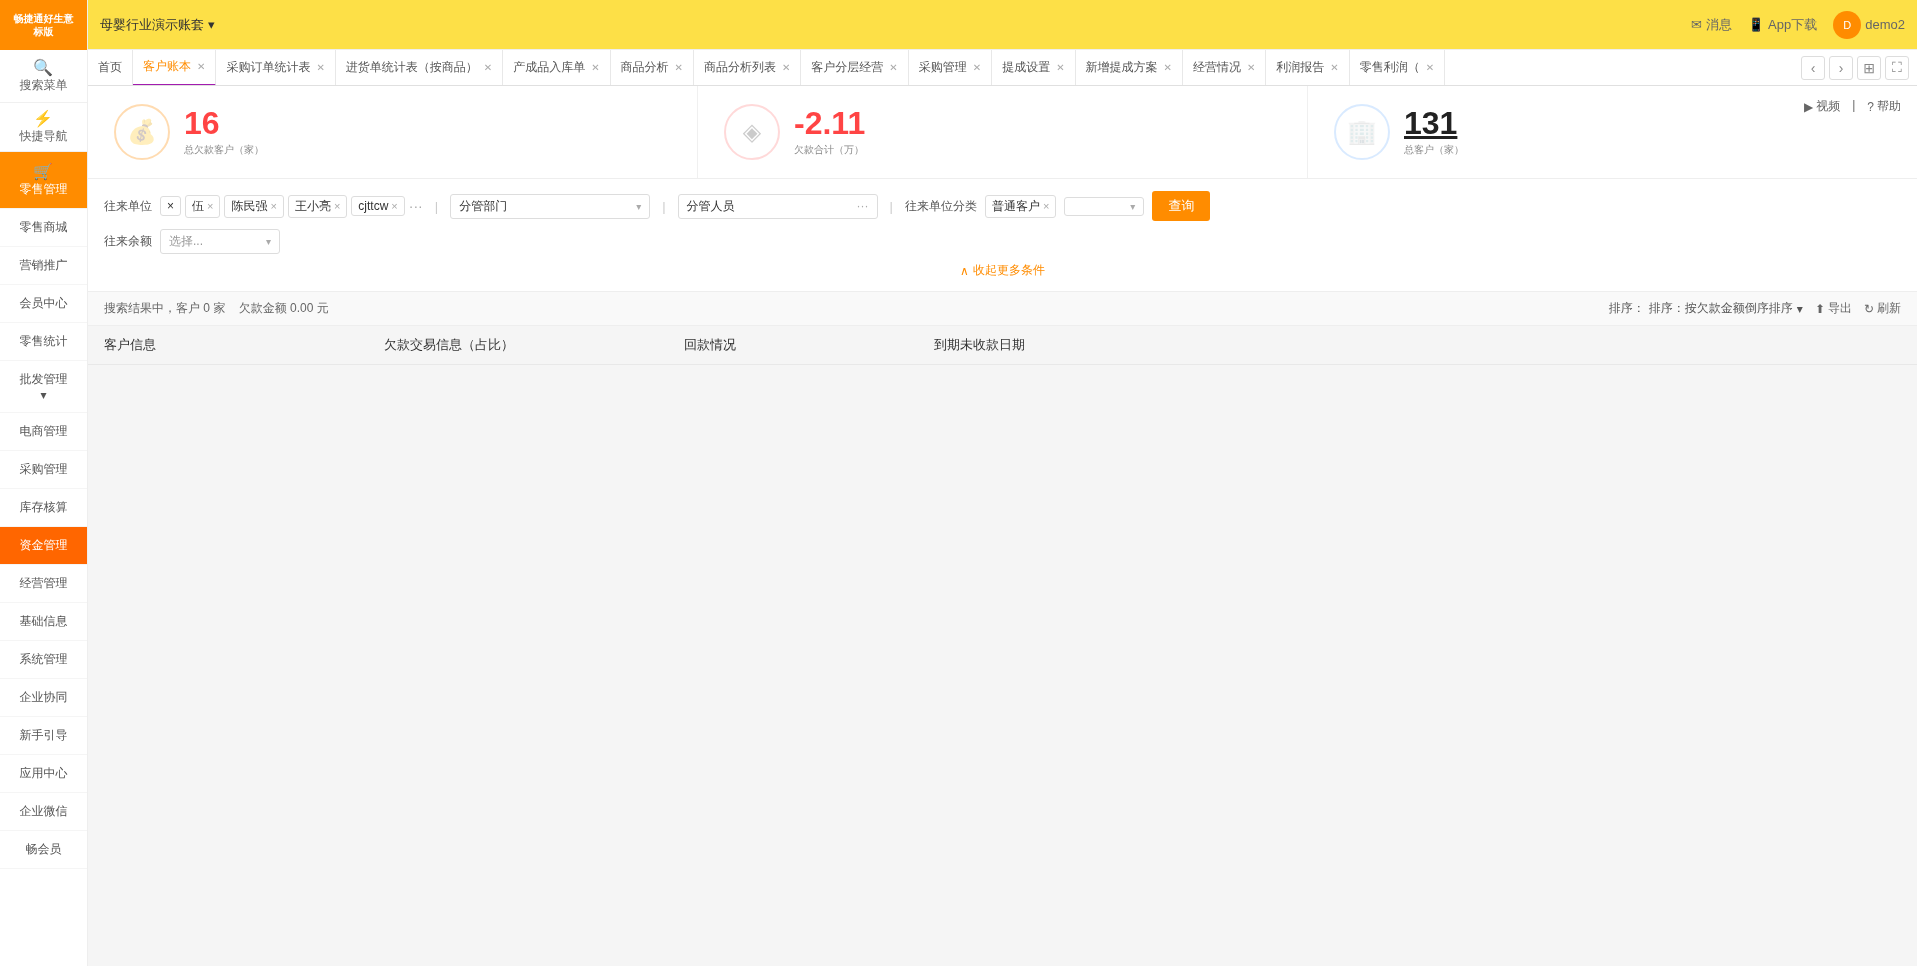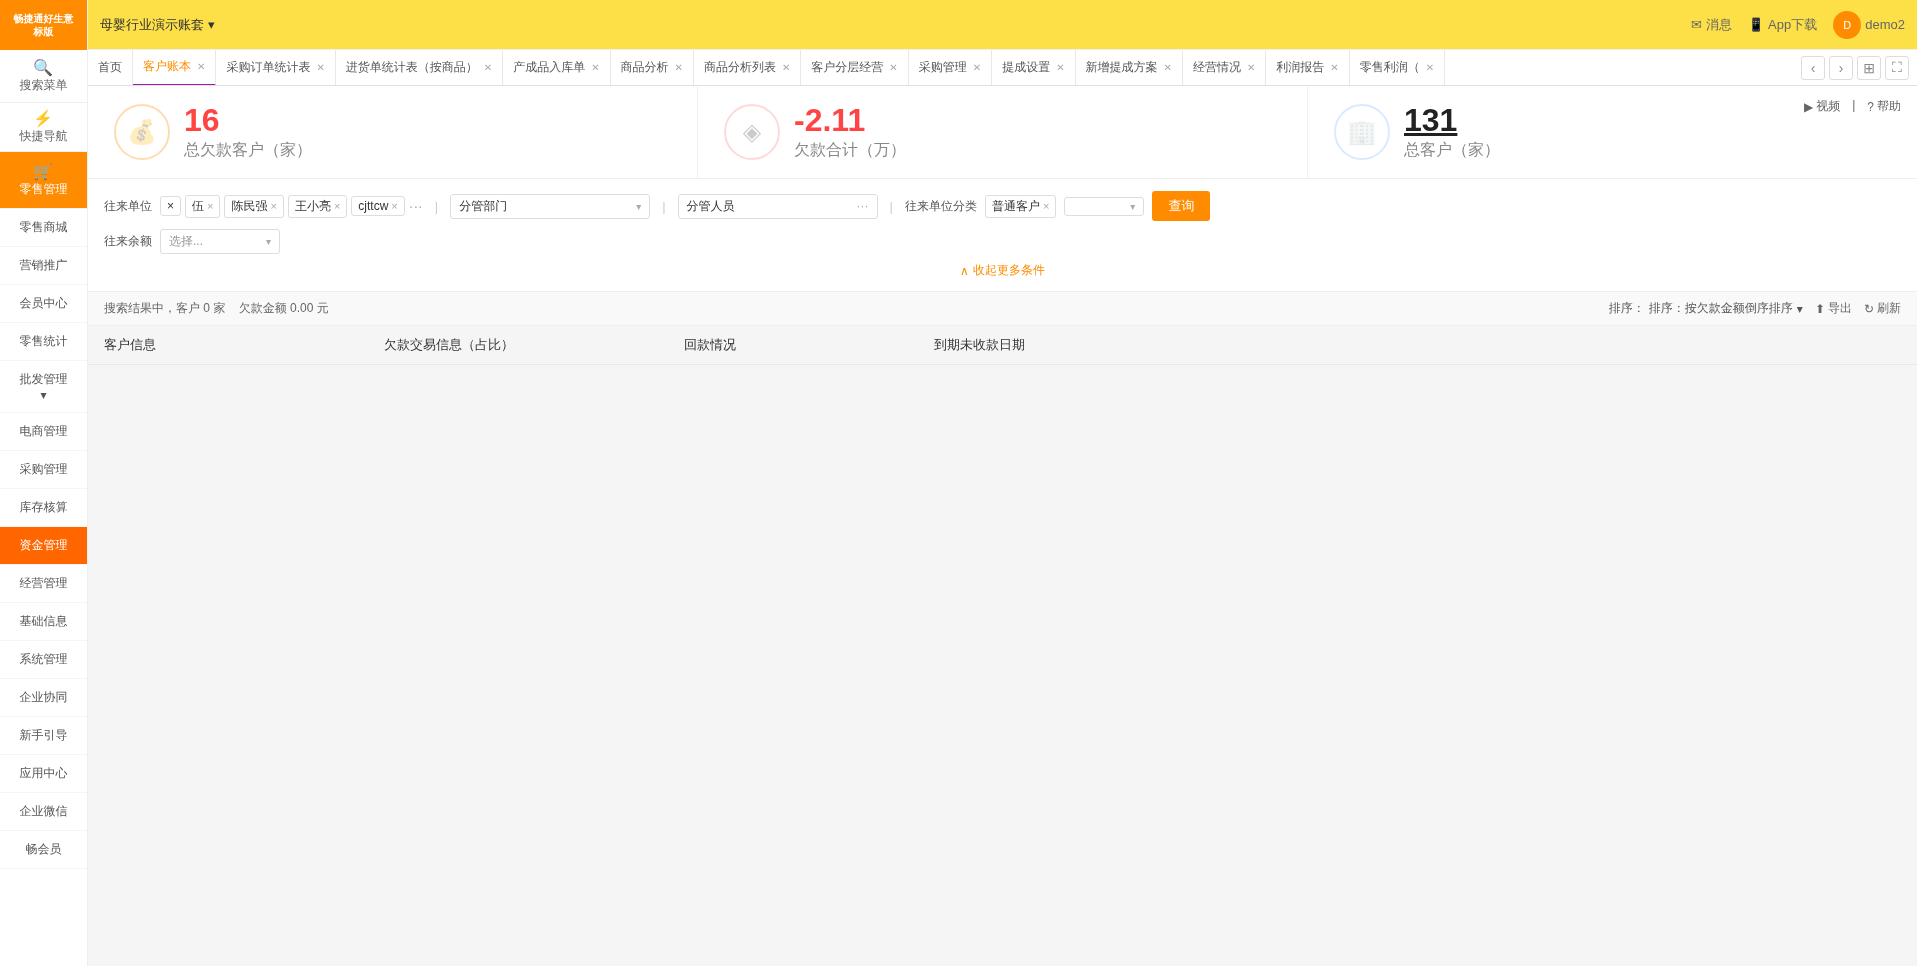--- a/index.html
+++ b/index.html
@@ -37,21 +37,21 @@
     
     .content { flex: 1; overflow-y: auto; overflow-x: hidden; }
 
     
     .stats-row { display: flex; background: #fff; border-bottom: 1px solid #eee; min-height: 90px; }
     .stat-card { flex: 1; display: flex; align-items: center; padding: 16px 24px; border-right: 1px solid #f0f0f0; position: relative; }
     .stat-card-icon { width: 60px; height: 60px; display: flex; align-items: center; justify-content: center; margin-right: 12px; }
     .stat-values { display: flex; flex-direction: column; }
     .stat-number { font-size: 32px; font-weight: bold; color: #ff4444; line-height: 1; }
     .stat-number-black { color: #222; text-decoration: underline; }
-    .stat-label { font-size: 16px; color: #888; margin-top: 4px; }
+    .stat-label { font-size: 10px; color: #888; margin-top: 4px; }
 
     
     .filter-area { background: #fff; padding: 12px 16px; border-bottom: 1px solid #eee; }
     .filter-row { display: flex; align-items: center; flex-wrap: wrap; gap: 8px; margin-bottom: 8px; }
     .filter-label { font-size: 12px; color: #555; white-space: nowrap; }
     .filter-tags { display: flex; align-items: center; gap: 4px; flex-wrap: wrap; }
     .filter-tag { display: flex; align-items: center; gap: 3px; background: #fff; border: 1px solid #ddd; border-radius: 3px; padding: 2px 6px; font-size: 12px; color: #333; }
     .filter-tag-close { color: #aaa; cursor: pointer; font-size: 11px; }
     .filter-more { color: #aaa; cursor: pointer; font-size: 14px; }
     .filter-divider { color: #ccc; }

